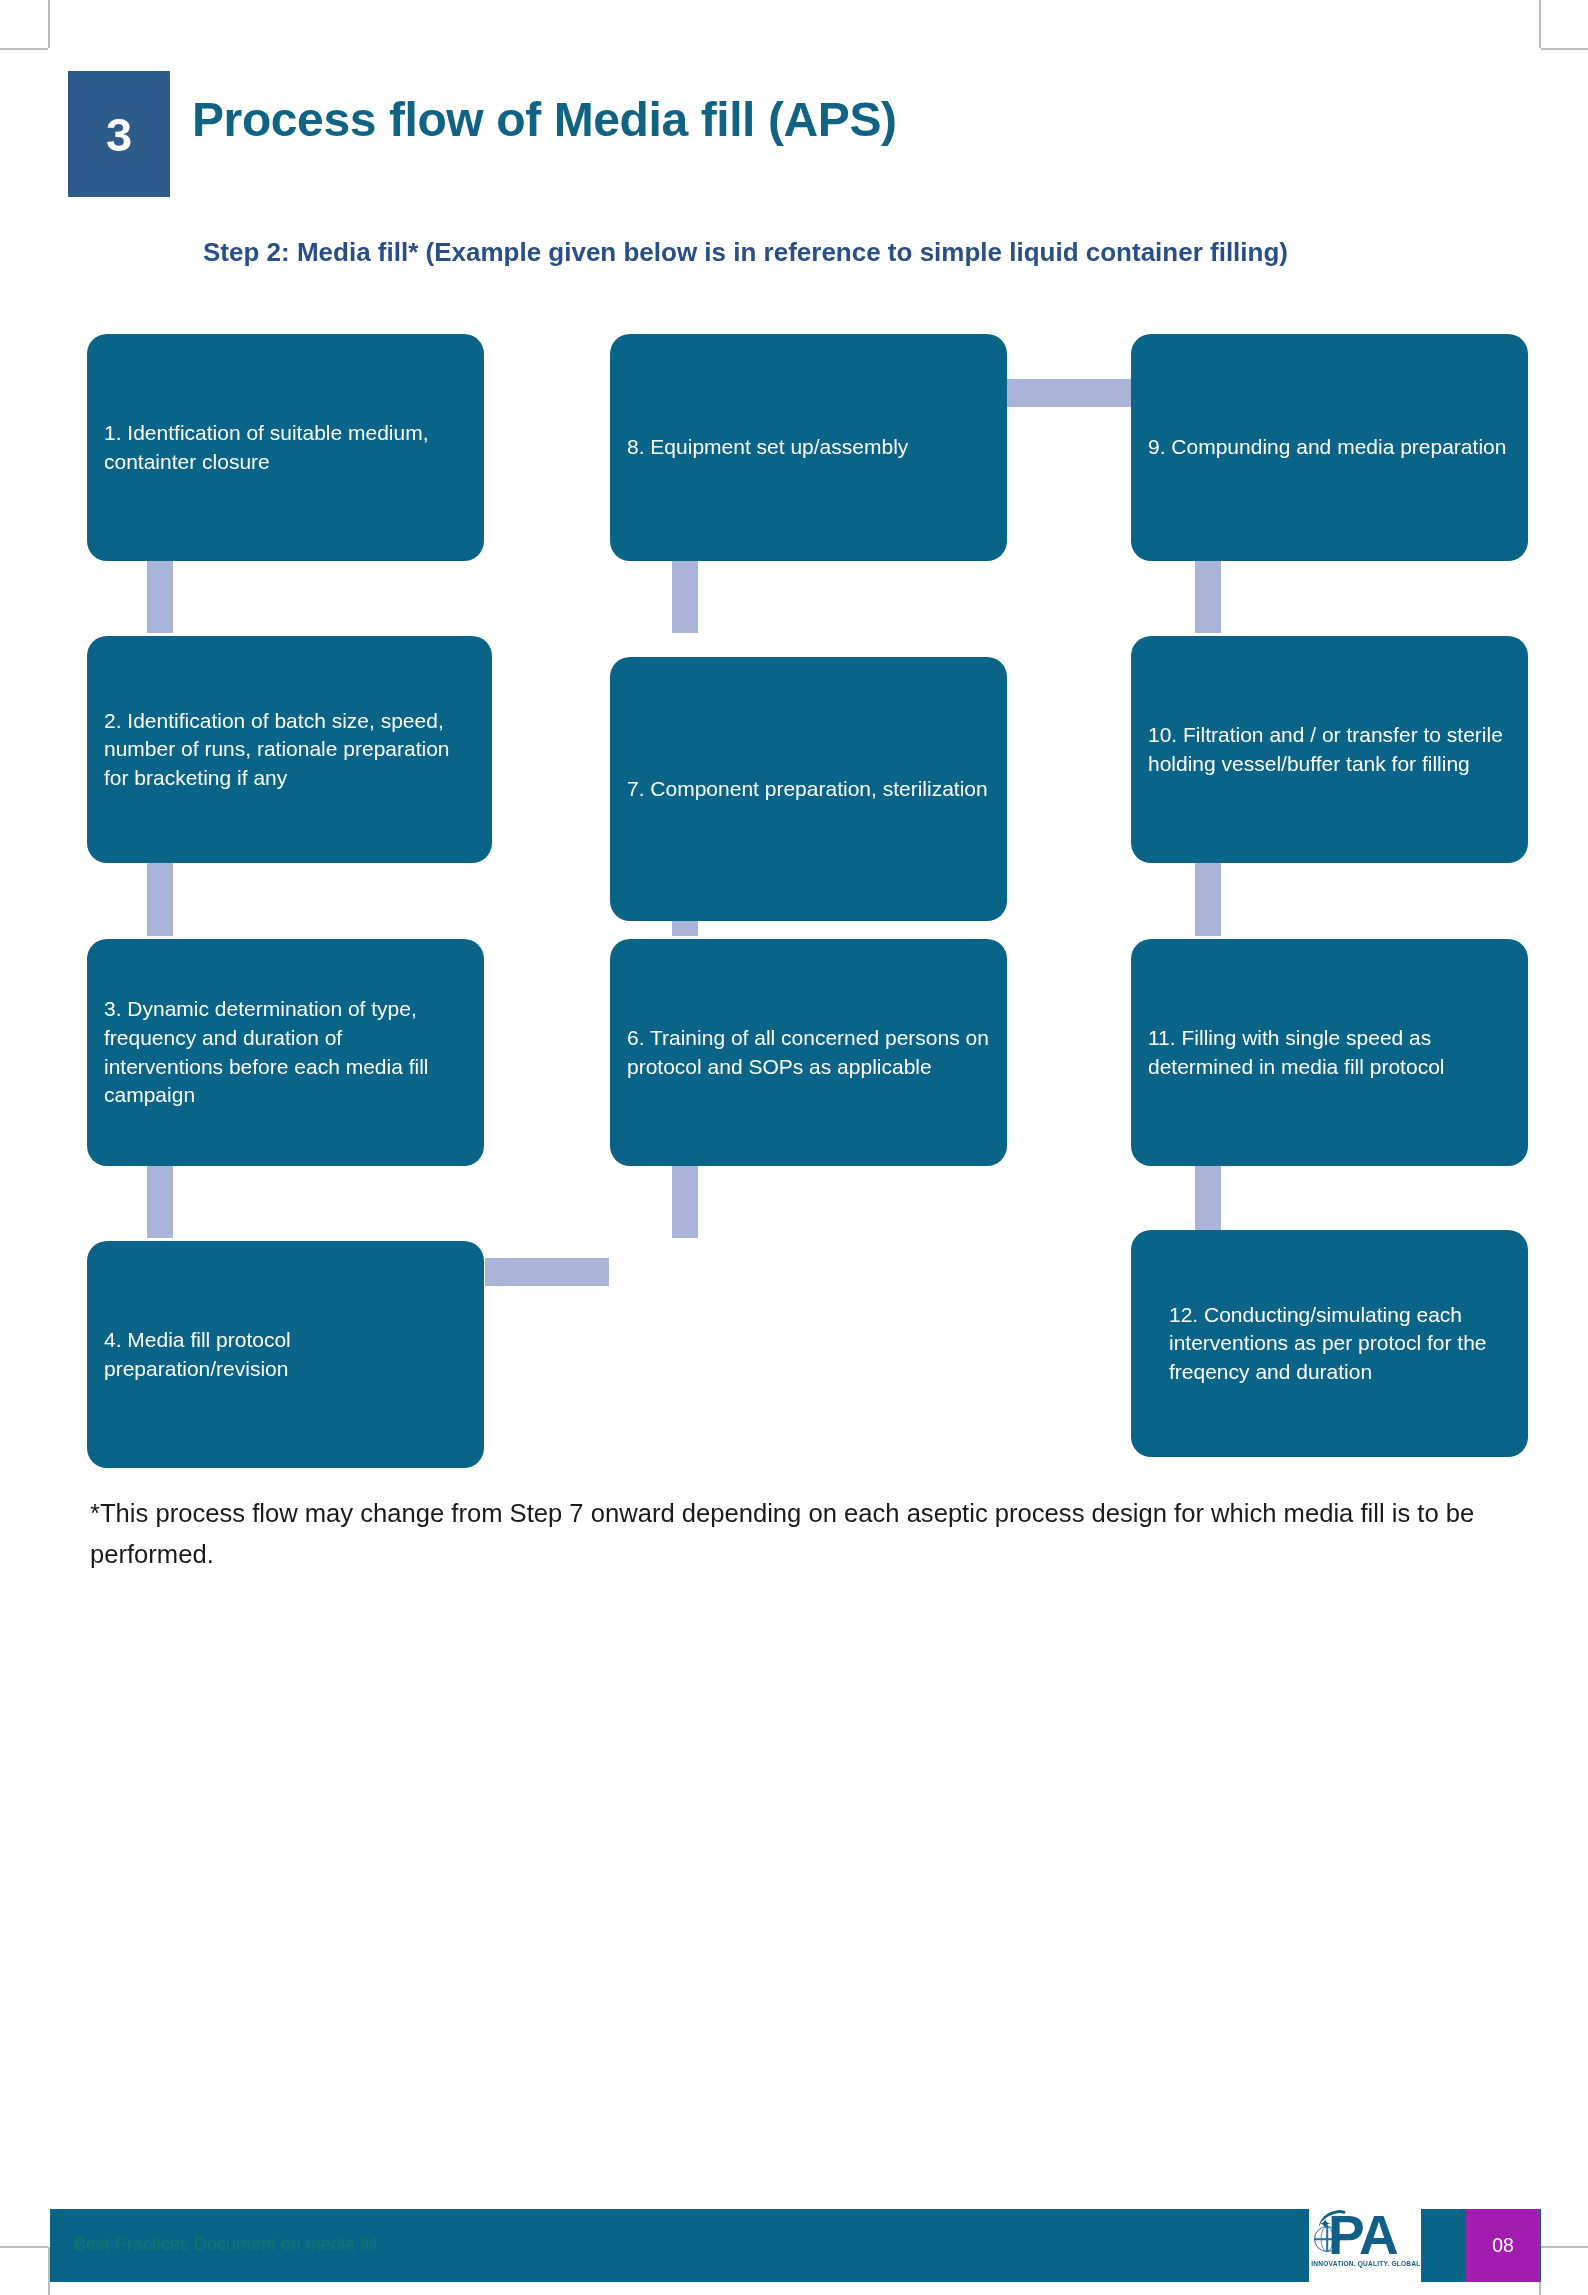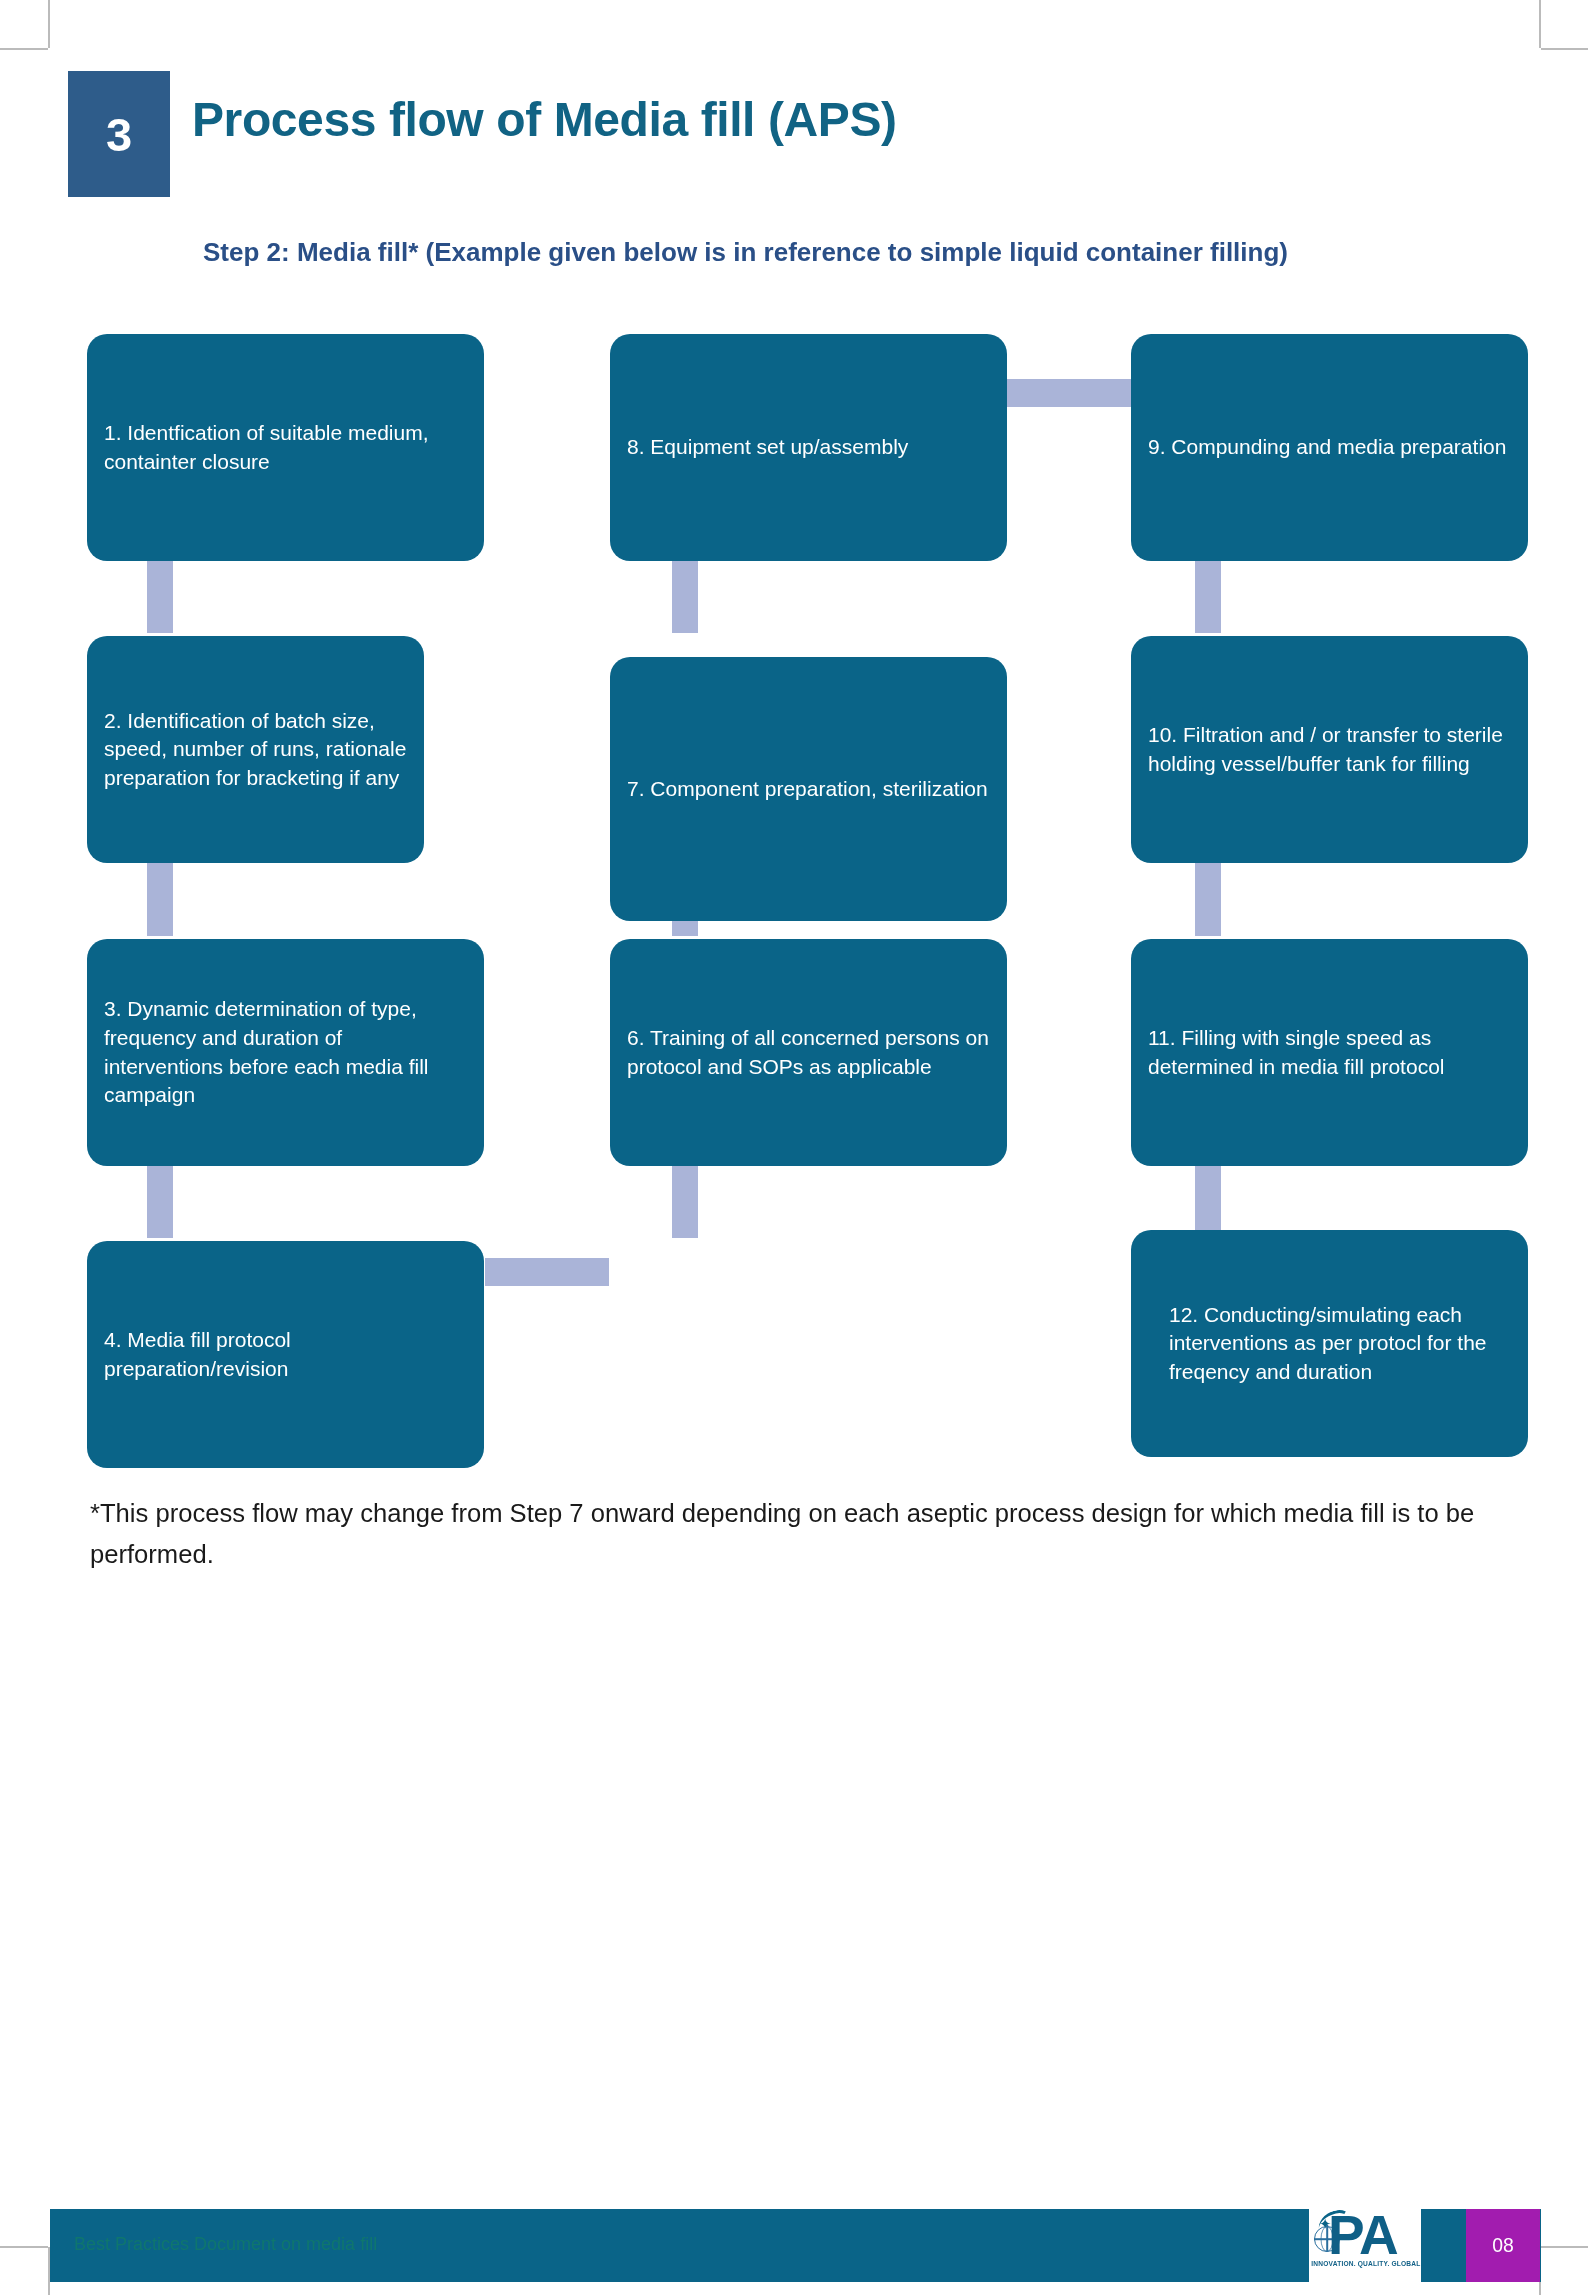--- a/index.html
+++ b/index.html
@@ -272,21 +272,21 @@
 
   <div class="conn-h" style="left:1007px; top:379px; width:124px;"></div>
 
   <div class="conn-v" style="left:1195px; top:560px; height:73px;"></div>
   <div class="conn-v" style="left:1195px; top:863px; height:73px;"></div>
   <div class="conn-v" style="left:1195px; top:1165px; height:73px;"></div>
 
   <div class="node" style="left:87px; top:334px; width:397px; height:227px;">
     <div class="node-text">1. Identfication of suitable medium, containter closure</div>
   </div>
-  <div class="node" style="left:87px; top:636px; width:337px; height:227px;">
+  <div class="node" style="left:87px; top:636px; width:405px; height:227px;">
     <div class="node-text">2. Identification of batch size, speed, number of runs, rationale preparation for bracketing if any</div>
   </div>
   <div class="node" style="left:87px; top:939px; width:397px; height:227px;">
     <div class="node-text">3. Dynamic determination of type, frequency and duration of interventions before each media fill campaign</div>
   </div>
   <div class="node" style="left:87px; top:1241px; width:397px; height:227px;">
     <div class="node-text">4. Media fill protocol preparation/revision</div>
   </div>
 
   <div class="node" style="left:610px; top:334px; width:397px; height:227px;">

